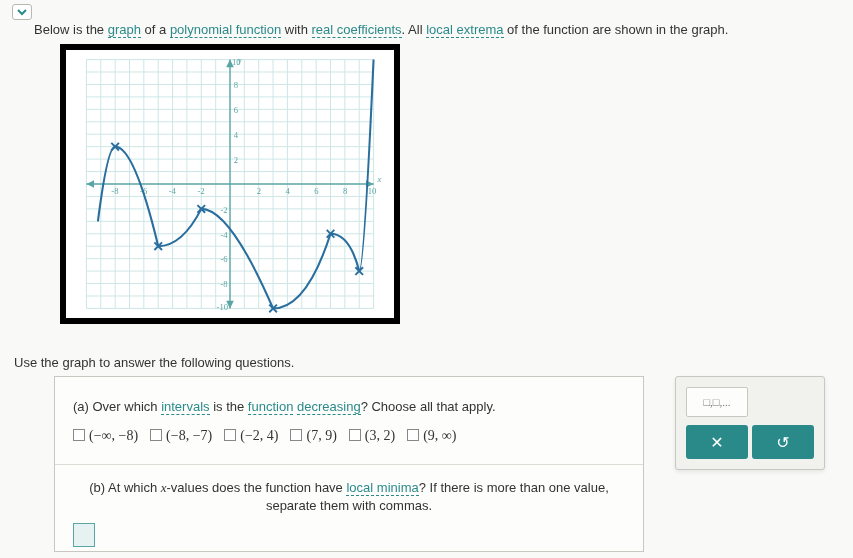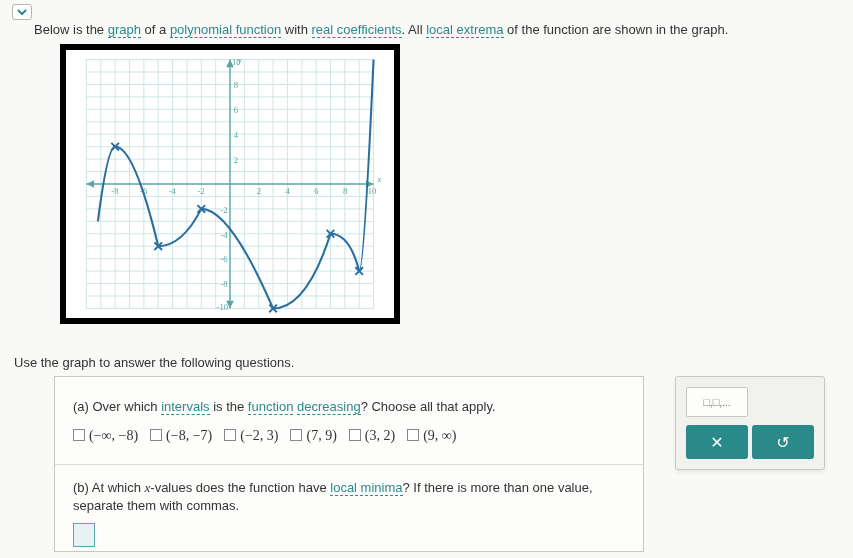--- a/index.html
+++ b/index.html
@@ -92,21 +92,21 @@
     vertical-align: -1px;
     cursor: pointer;
     background: #fff;
   }
   .opt { white-space: nowrap; }
   .divider {
     border: none;
     border-top: 1px solid #dedcd4;
     margin: 0 -18px 14px -18px;
   }
-  .question-b { font-size: 13px; line-height: 1.4; margin-bottom: 8px; }
+  .question-b { font-size: 13px; line-height: 1.4; margin-bottom: 8px; text-align: center; }
   .input-box {
     width: 22px;
     height: 24px;
     border: 1px solid #5aa5a5;
     background: #e6f2f2;
     display: inline-block;
   }
 
   .side-panel {
     position: absolute;
@@ -271,21 +271,21 @@
 
 <div class="prompt-text">Use the graph to answer the following questions.</div>
 
 <div class="question-box">
   <div class="question-a">
     <span>(a) Over which </span><span class="term">intervals</span><span> is the </span><span class="term">function</span><span> </span><span class="term">decreasing</span><span>? Choose all that apply.</span>
   </div>
   <div class="options-row">
     <span class="opt"><span class="cb"></span><span>(−∞, −8)</span></span>
     <span class="opt"><span class="cb"></span><span>(−8, −7)</span></span>
-    <span class="opt"><span class="cb"></span><span>(−2, 3)</span></span>
+    <span class="opt"><span class="cb"></span><span>(−2, 4)</span></span>
     <span class="opt"><span class="cb"></span><span>(7, 9)</span></span>
     <span class="opt"><span class="cb"></span><span>(3, 2)</span></span>
     <span class="opt"><span class="cb"></span><span>(9, ∞)</span></span>
   </div>
   <hr class="divider">
   <div class="question-b">
     <span>(b) At which </span><span class="italic-x">x</span><span>-values does the function have </span><span class="term">local minima</span><span>? If there is more than one value, separate them with commas.</span>
   </div>
   <div class="input-box"></div>
 </div>

